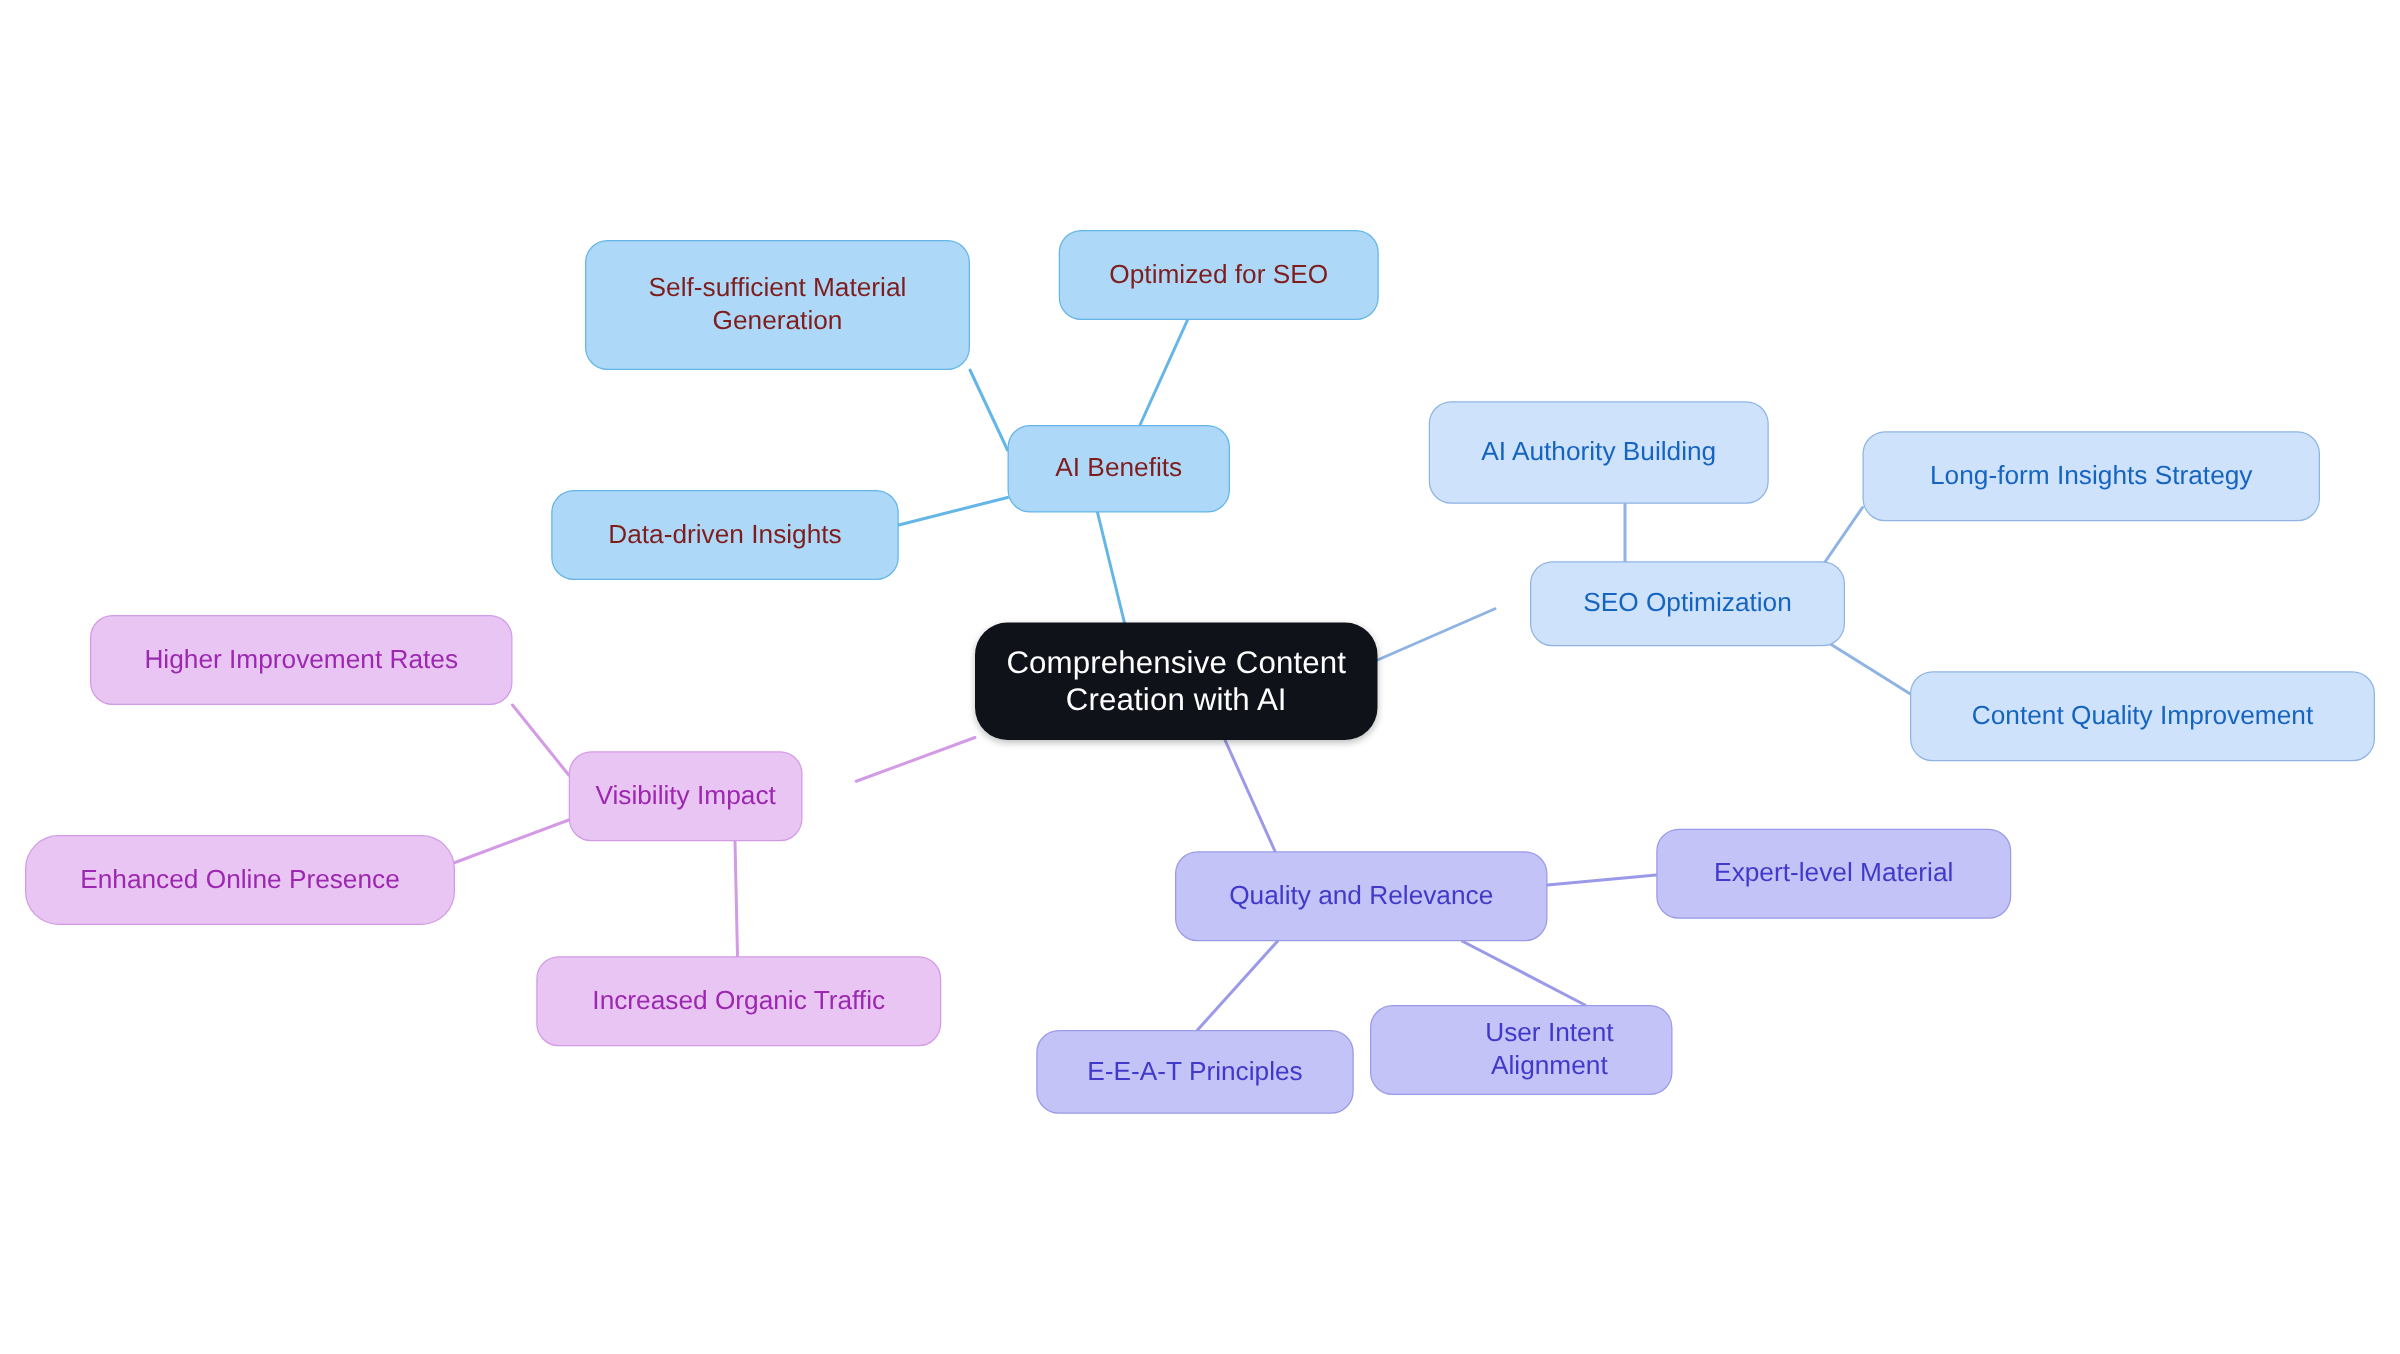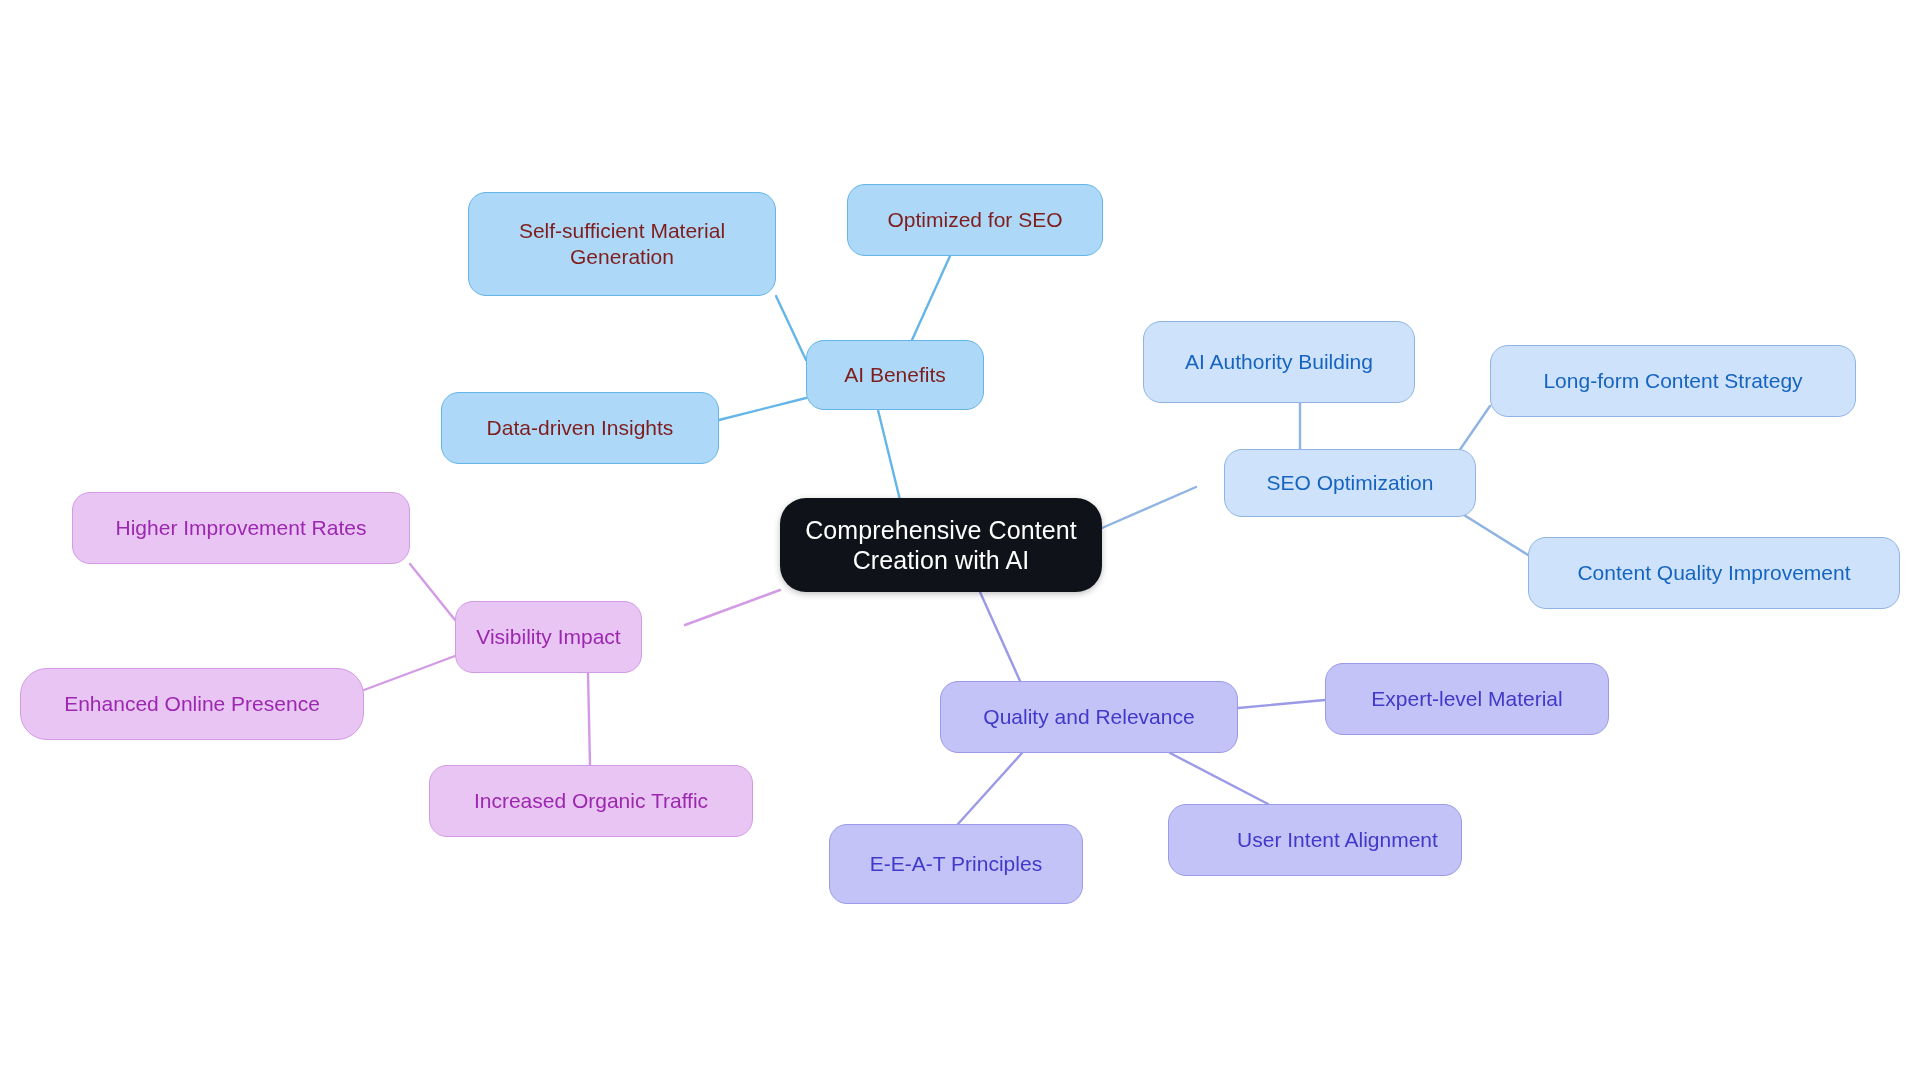--- a/index.html
+++ b/index.html
@@ -80,24 +80,24 @@
   <div id="node-layer">
       <div class="node root" style="left: 780px; top: 498px; width: 322px; height: 94px;">Comprehensive Content
 Creation with AI</div>
       <div class="node branch c-blue1" style="left: 806px; top: 340px; width: 178px; height: 70px;">AI Benefits</div>
       <div class="node leaf c-blue1" style="left: 468px; top: 192px; width: 308px; height: 104px;">Self-sufficient Material
 Generation</div>
       <div class="node leaf c-blue1" style="left: 847px; top: 184px; width: 256px; height: 72px;">Optimized for SEO</div>
       <div class="node leaf c-blue1" style="left: 441px; top: 392px; width: 278px; height: 72px;">Data-driven Insights</div>
       <div class="node branch c-blue2" style="left: 1224px; top: 449px; width: 252px; height: 68px;">SEO Optimization</div>
       <div class="node leaf c-blue2" style="left: 1143px; top: 285px; width: 272px; height: 82px; margin-top: 36px;">AI Authority Building</div>
-      <div class="node leaf c-blue2" style="left: 1490px; top: 345px; width: 366px; height: 72px;">Long-form Content Strategy</div>
+      <div class="node leaf c-blue2" style="left: 1490px; top: 345px; width: 366px; height: 72px;">Long-form Insights Strategy</div>
       <div class="node leaf c-blue2" style="left: 1528px; top: 537px; width: 372px; height: 72px;">Content Quality Improvement</div>
       <div class="node branch c-violet" style="left: 940px; top: 681px; width: 298px; height: 72px;">Quality and Relevance</div>
       <div class="node leaf c-violet" style="left: 1325px; top: 663px; width: 284px; height: 72px;">Expert-level Material</div>
-      <div class="node leaf c-violet" style="left: 829px; top: 824px; width: 254px; height: 80px;">E-E-A-T Principles</div>
-      <div class="node leaf c-violet" style="left: 1168px; top: 804px; width: 294px; height: 72px; padding-left: 45px;">User Intent Alignment</div>
+      <div class="node leaf c-violet" style="left: 829px; top: 824px; width: 254px; height: 67px;">E-E-A-T Principles</div>
+      <div class="node leaf c-violet" style="left: 1096px; top: 804px; width: 242px; height: 72px; padding-left: 45px;">User Intent Alignment</div>
       <div class="node branch c-pink" style="left: 455px; top: 601px; width: 187px; height: 72px;">Visibility Impact</div>
       <div class="node leaf c-pink" style="left: 72px; top: 492px; width: 338px; height: 72px;">Higher Improvement Rates</div>
       <div class="node leaf c-pink" style="left: 20px; top: 668px; width: 344px; height: 72px; border-radius: 27px;">Enhanced Online Presence</div>
       <div class="node leaf c-pink" style="left: 429px; top: 765px; width: 324px; height: 72px;">Increased Organic Traffic</div>
     </div>
 </div>
 
 </body></html>

